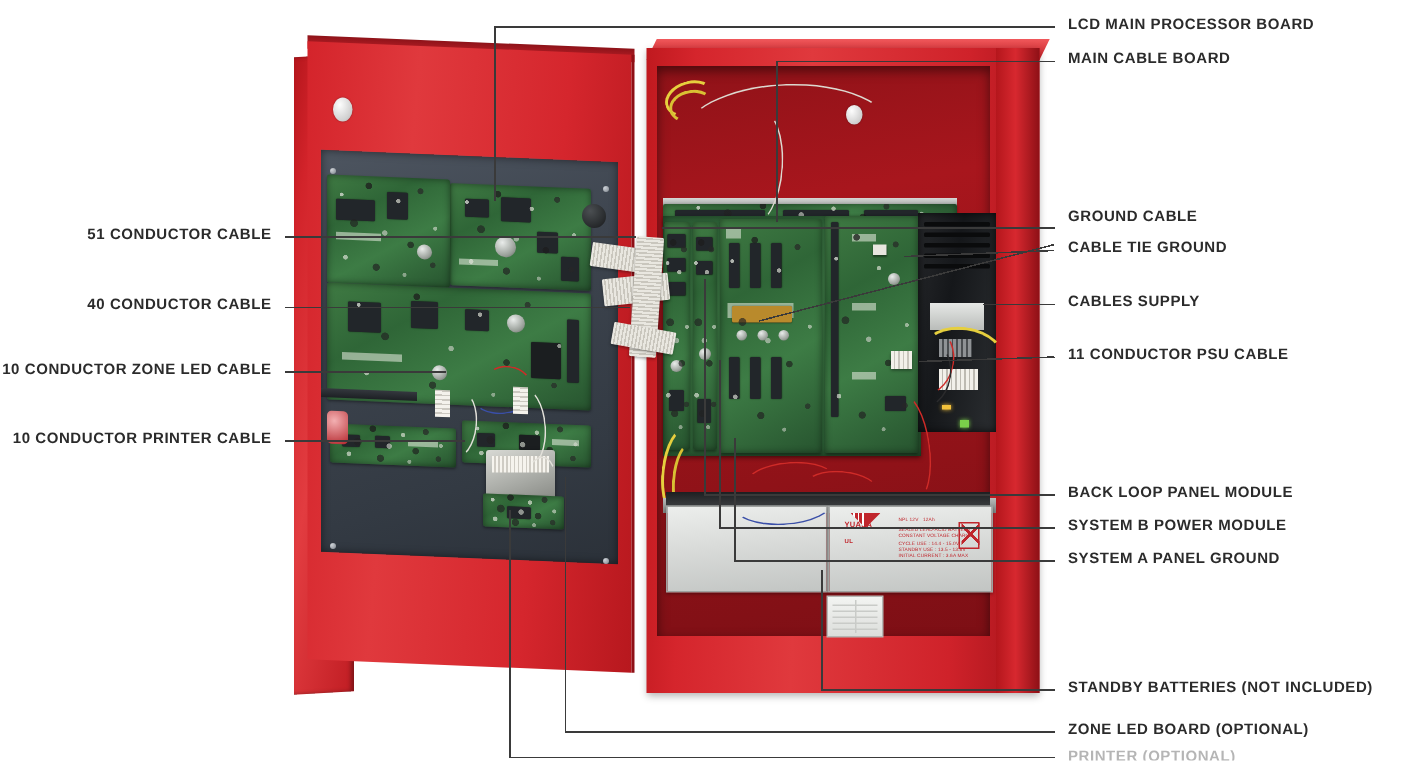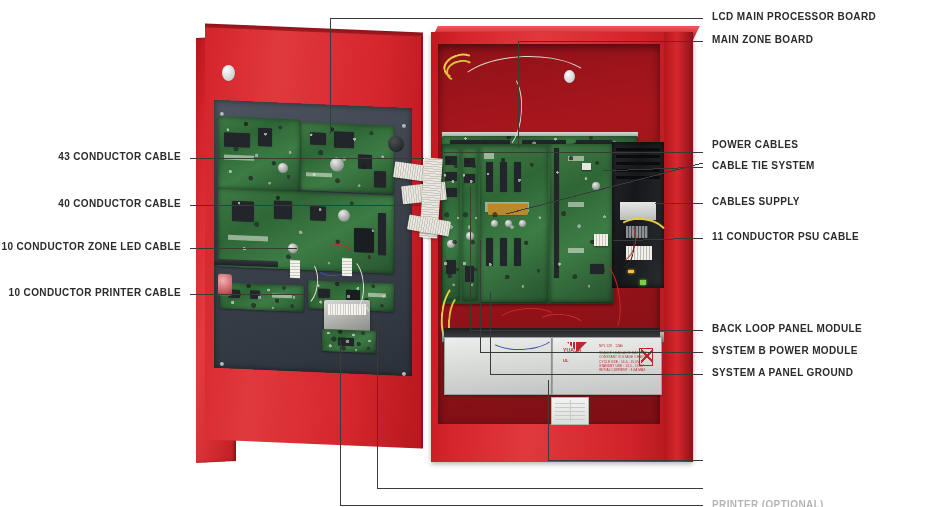--- a/index.html
+++ b/index.html
@@ -401,28 +401,30 @@
 
       <path d="M420 205 L190 205"></path>
 
       <path d="M297 248 L190 248"></path>
 
       <path d="M310 294 L190 294"></path>
     </g>
   </svg>
 
   <div class="lbl right" style="left:712px;top:12px;">LCD MAIN PROCESSOR BOARD</div>
-  <div class="lbl right" style="left:712px;top:35px;">MAIN ZONE BOARD</div>
-  <div class="lbl right" style="left:712px;top:140px;">POWER CABLES</div>
-  <div class="lbl right" style="left:712px;top:161px;">CABLE TIE SYSTEM</div>
+  <div class="lbl right" style="left:712px;top:35px;">MAIN CABLE BOARD</div>
+  <div class="lbl right" style="left:712px;top:140px;">GROUND CABLE</div>
+  <div class="lbl right" style="left:712px;top:161px;">CABLE TIE GROUND</div>
   <div class="lbl right" style="left:712px;top:197px;">CABLES SUPPLY</div>
   <div class="lbl right" style="left:712px;top:232px;">11 CONDUCTOR PSU CABLE</div>
   <div class="lbl right" style="left:712px;top:324px;">BACK LOOP PANEL MODULE</div>
   <div class="lbl right" style="left:712px;top:346px;">SYSTEM B POWER MODULE</div>
   <div class="lbl right" style="left:712px;top:368px;">SYSTEM A PANEL GROUND</div>
+  <div class="lbl right" style="left:712px;top:454px;">STANDBY BATTERIES (NOT INCLUDED)</div>
+  <div class="lbl right" style="left:712px;top:482px;">ZONE LED BOARD (OPTIONAL)</div>
   <div class="lbl right" style="left:712px;top:500px;opacity:.35;">PRINTER (OPTIONAL)</div>
 
-  <div class="lbl left" style="right:758px;top:152px;">43 CONDUCTOR CABLE</div>
+  <div class="lbl left" style="right:758px;top:152px;">51 CONDUCTOR CABLE</div>
   <div class="lbl left" style="right:758px;top:199px;">40 CONDUCTOR CABLE</div>
   <div class="lbl left" style="right:758px;top:242px;">10 CONDUCTOR ZONE LED CABLE</div>
   <div class="lbl left" style="right:758px;top:288px;">10 CONDUCTOR PRINTER CABLE</div>
 
 </div>
 
 </body></html>

